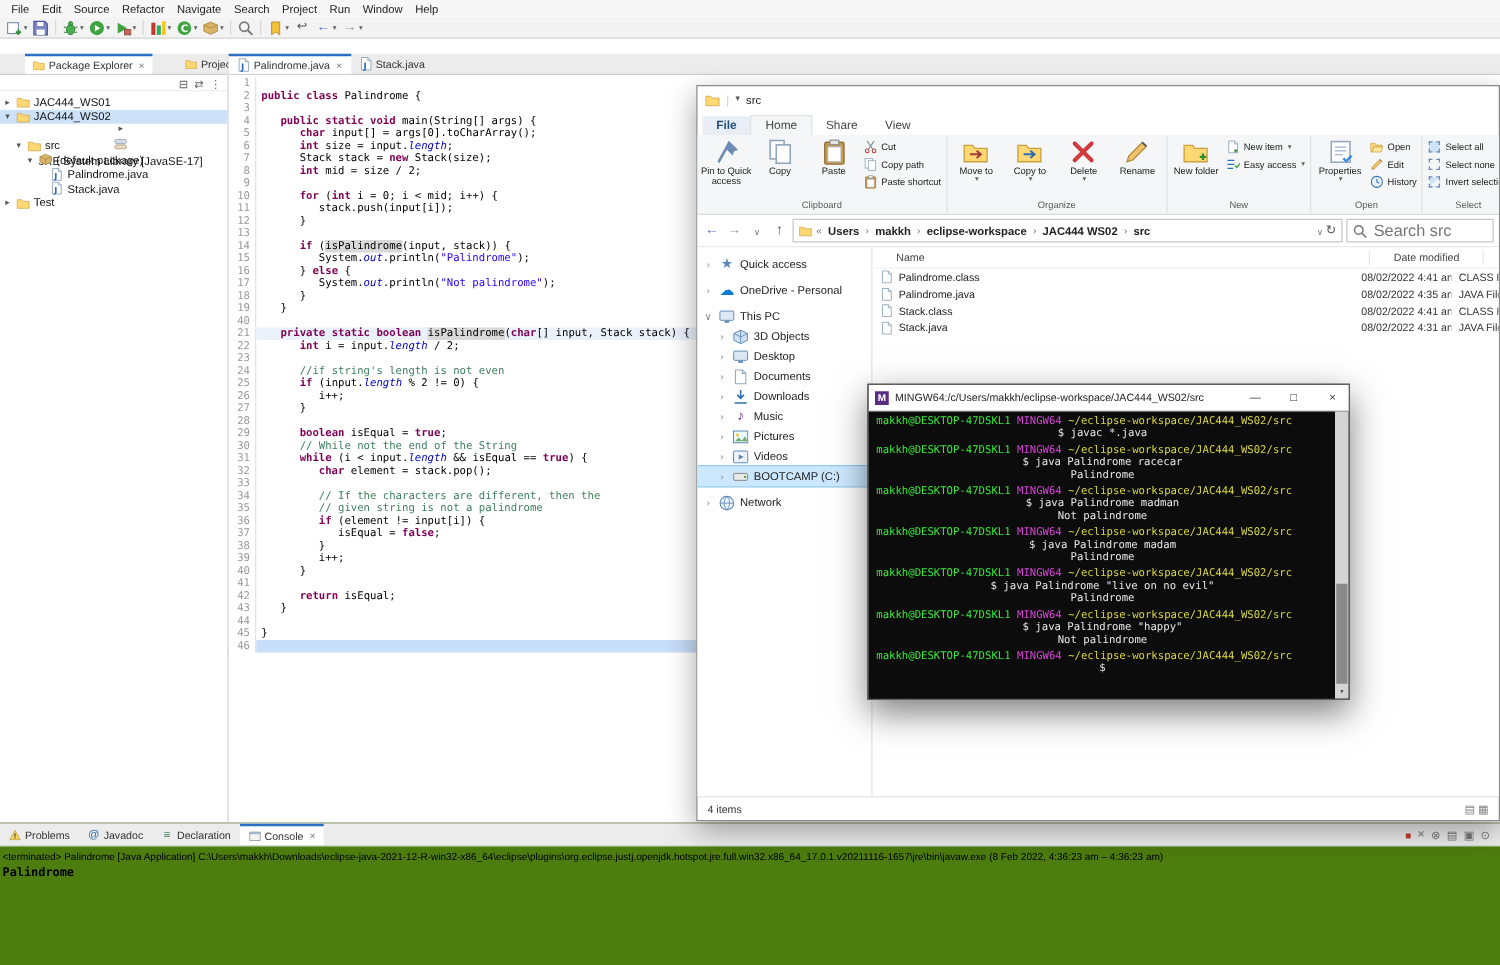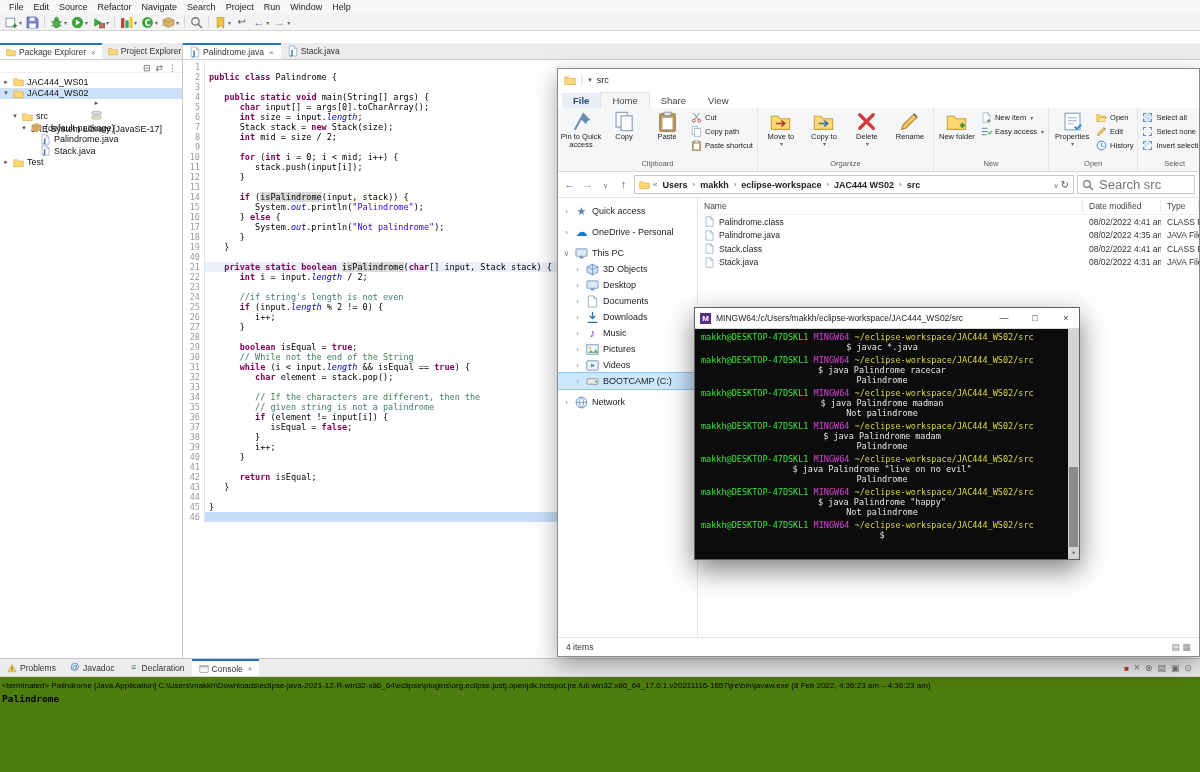--- a/index.html
+++ b/index.html
@@ -20,21 +20,21 @@
   .e-menu{height:14px;background:#f7f7f7;display:flex;align-items:center;font-size:9px;color:#1d1d1d;padding-left:4px;}
   .e-menu span{padding:0 5px;cursor:default;}
   .e-tools{height:17px;background:#f3f3f3;border-bottom:1px solid #d5d5d5;display:flex;align-items:center;padding-left:3px;}
   .tbi{display:inline-flex;align-items:center;height:15px;padding:0 2px;}
   .tbi .ic{width:13px;height:13px;}
   .dd{font-size:6px;color:#666;margin-left:1px;}
   .tbsep{width:1px;height:12px;background:#d8d8d8;margin:0 3px;display:inline-block;}
   .e-main{position:absolute;top:43px;left:0;right:0;bottom:114px;display:flex;background:#fff;}
   .e-left{width:183px;border-right:1px solid #c9c9c9;display:flex;flex-direction:column;background:#fff;}
   .vtabs{height:17px;display:flex;background:#ececec;border-bottom:1px solid #d0d0d0;font-size:8.5px;flex:0 0 auto;}
-  .vtab{display:flex;align-items:center;gap:3px;padding:0 6px;color:#333;white-space:nowrap;}
+  .vtab{display:flex;align-items:center;gap:3px;padding:0 6px;color:#333;white-space:nowrap;margin-left:20px;}
   .vtab.active{background:#fff;border-top:2px solid #2a6fc4;}
   .vtab .x{color:#777;font-size:8px;margin-left:2px;}
   .vtab .ic{width:10px;height:10px;}
   .vtoolbar{height:13px;display:flex;justify-content:flex-end;align-items:center;gap:5px;padding-right:5px;border-bottom:1px solid #efefef;flex:0 0 auto;}
   .tree{flex:1;font-size:9px;padding-top:3px;overflow:hidden;}
   .trow{display:flex;align-items:center;height:11.5px;gap:3px;white-space:nowrap;}
   .trow.sel{background:#cde2f8;}
   .trow .chv{width:8px;font-size:7px;color:#555;text-align:center;flex:0 0 8px;}
   .trow .ic{width:11px;height:11px;}
   .tlabel{color:#111;}
@@ -95,21 +95,21 @@
   .searchbox input{border:none;outline:none;font-size:13px;color:#777;width:85px;background:transparent;font-family:"Liberation Sans",sans-serif;}
   .x-body{flex:1;display:flex;overflow:hidden;background:#fff;}
   .x-nav{width:140px;border-right:1px solid #e5e5e5;padding-top:5px;font-size:9px;overflow:hidden;flex:0 0 auto;}
   .nrow{display:flex;align-items:center;height:16px;gap:4px;white-space:nowrap;color:#222;}
   .nrow.sel{background:#cce8ff;outline:1px solid #90c8f0;}
   .nrow .chv{width:9px;color:#888;font-size:8px;text-align:center;flex:0 0 9px;}
   .nrow .ic{width:13px;height:13px;}
   .gap{height:5px;}
   .x-list{flex:1;display:flex;flex-direction:column;font-size:8.5px;min-width:0;}
   .lhead{display:flex;height:17px;align-items:center;border-bottom:1px solid #f2f2f2;color:#444;font-size:8.5px;flex:0 0 auto;}
-  .lhead .hc{padding:0 6px;border-right:1px solid #e8e8e8;height:70%;display:flex;align-items:center;}
+  .lhead .hc{padding:0 6px;border-right:1px solid #e8e8e8;height:70%;display:flex;align-items:center;margin-left:13px;}
   .c-name{width:385px;flex:0 0 auto;}
   .c-date{width:78px;flex:0 0 auto;}
   .c-type{flex:1;min-width:0;}
   .lrow{display:flex;height:13.5px;align-items:center;color:#222;}
   .lrow .ic{width:11px;height:11px;margin:0 4px 0 6px;}
   .lrow .cell{white-space:nowrap;overflow:hidden;}
   .lrow .nm{width:364px;flex:0 0 auto;}
   .lrow .dt{width:78px;flex:0 0 auto;padding-left:6px;color:#333;}
   .lrow .tp{flex:1;padding-left:6px;color:#333;min-width:0;}
   .x-status{height:19px;border-top:1px solid #e5e5e5;display:flex;align-items:center;padding:0 8px;font-size:8.5px;color:#333;flex:0 0 auto;}

